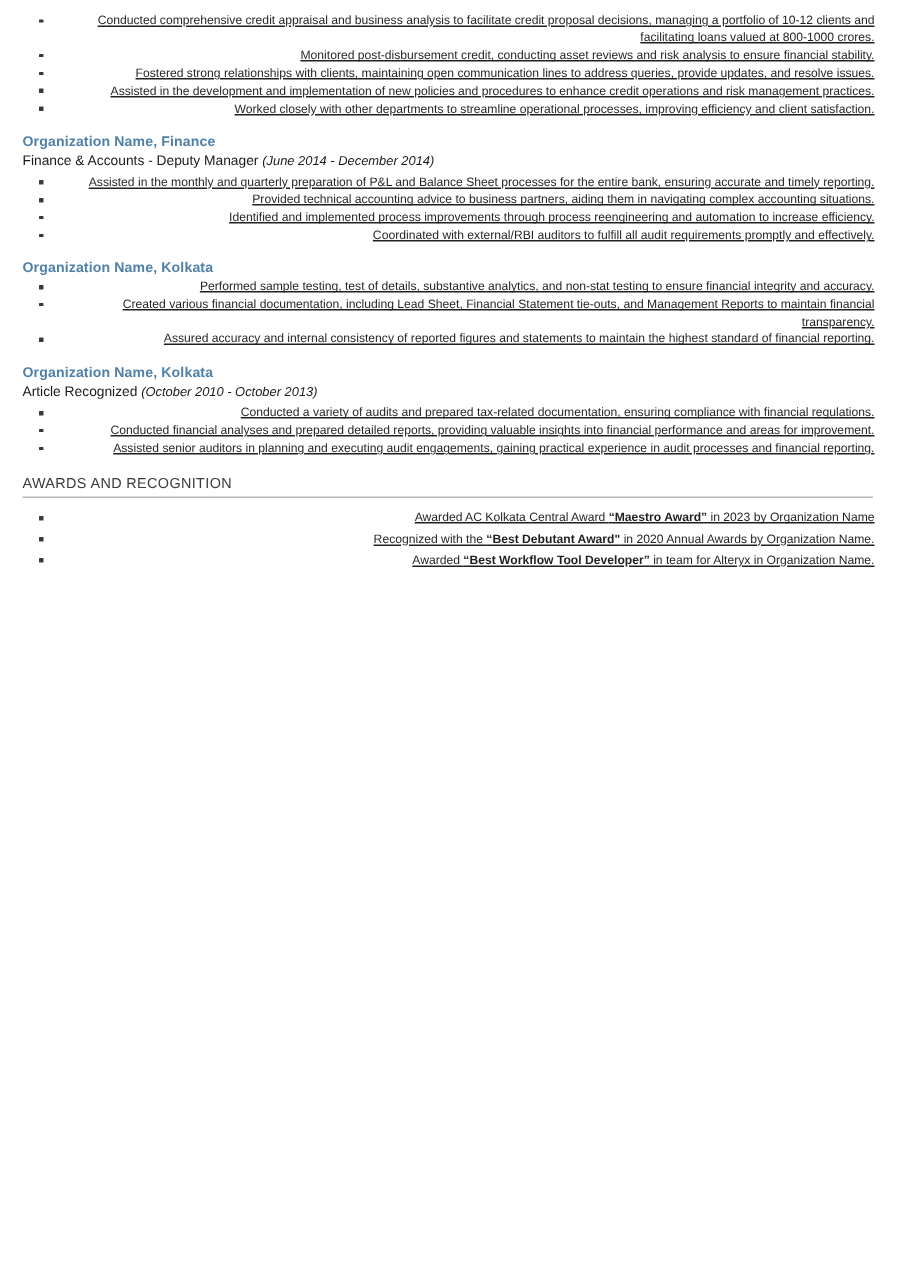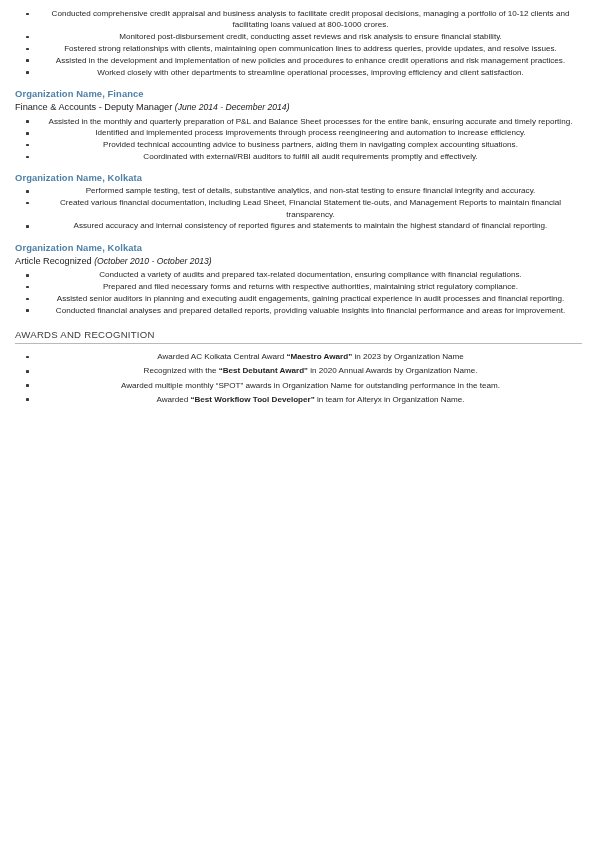--- a/index.html
+++ b/index.html
@@ -30,21 +30,22 @@
     margin: 0;
     padding: 0;
   }
   ul.bullets > li {
     position: relative;
     padding-left: 23px;
     margin: 0 0 0.5px 0;
     font-size: 8.1px;
     line-height: 11.35px;
     color: #231f20;
-    text-align: center;
+    text-align: right;
+    text-decoration: underline;
   }
   ul.bullets > li::before {
     content: "";
     position: absolute;
     left: 11px;
     top: 4.6px;
     width: 2.6px;
     height: 2.6px;
     background: #3a3a3a;
     border-radius: 0.4px;
@@ -116,49 +117,47 @@
       <li>Assisted in the development and implementation of new policies and procedures to enhance credit operations and risk management practices.</li>
       <li>Worked closely with other departments to streamline operational processes, improving efficiency and client satisfaction.</li>
     </ul>
 
   <div id="experience-container">
       <div class="exp-block">
         <div class="org-name">Organization Name, Finance</div>
         <div class="role-line"><span class="role-title">Finance &amp; Accounts - Deputy Manager</span> <span class="role-dates">(June 2014 - December 2014)</span></div>
         <ul class="bullets">
           <li>Assisted in the monthly and quarterly preparation of P&amp;L and Balance Sheet processes for the entire bank, ensuring accurate and timely reporting.</li>
+          <li>Provided technical accounting advice to business partners, aiding them in navigating complex accounting situations.</li>
           <li>Identified and implemented process improvements through process reengineering and automation to increase efficiency.</li>
-          <li>Provided technical accounting advice to business partners, aiding them in navigating complex accounting situations.</li>
           <li>Coordinated with external/RBI auditors to fulfill all audit requirements promptly and effectively.</li>
         </ul>
       </div>
       <div class="exp-block">
         <div class="org-name">Organization Name, Kolkata</div>
         <ul class="bullets">
           <li>Performed sample testing, test of details, substantive analytics, and non-stat testing to ensure financial integrity and accuracy.</li>
           <li>Created various financial documentation, including Lead Sheet, Financial Statement tie-outs, and Management Reports to maintain financial transparency.</li>
           <li>Assured accuracy and internal consistency of reported figures and statements to maintain the highest standard of financial reporting.</li>
         </ul>
       </div>
       <div class="exp-block">
         <div class="org-name">Organization Name, Kolkata</div>
         <div class="role-line"><span class="role-title">Article Recognized</span> <span class="role-dates">(October 2010 - October 2013)</span></div>
         <ul class="bullets">
           <li>Conducted a variety of audits and prepared tax-related documentation, ensuring compliance with financial regulations.</li>
-          <li>Prepared and filed necessary forms and returns with respective authorities, maintaining strict regulatory compliance.</li>
+          <li>Conducted financial analyses and prepared detailed reports, providing valuable insights into financial performance and areas for improvement.</li>
           <li>Assisted senior auditors in planning and executing audit engagements, gaining practical experience in audit processes and financial reporting.</li>
-          <li>Conducted financial analyses and prepared detailed reports, providing valuable insights into financial performance and areas for improvement.</li>
         </ul>
       </div>
     </div>
 
   <div class="section">
     <div class="section-title">AWARDS AND RECOGNITION</div>
     <div class="section-rule"></div>
     <ul class="bullets" id="awards-bullets">
         <li><span>Awarded AC Kolkata Central Award </span><b>“Maestro Award”</b><span> in 2023 by Organization Name</span></li>
         <li><span>Recognized with the </span><b>“Best Debutant Award"</b><span> in 2020 Annual Awards by Organization Name.</span></li>
-        <li><span>Awarded multiple monthly “SPOT” awards in Organization Name for outstanding performance in the team.</span></li>
         <li><span>Awarded </span><b>“Best Workflow Tool Developer”</b><span> in team for Alteryx in Organization Name.</span></li>
       </ul>
   </div>
 
 </div>
 
 </body></html>

